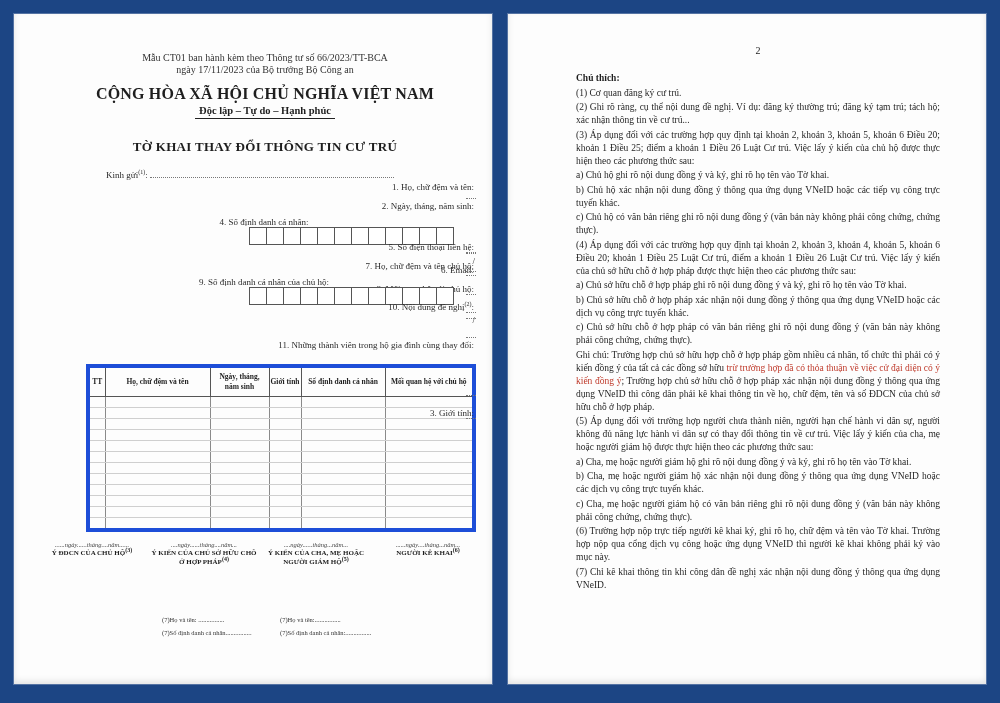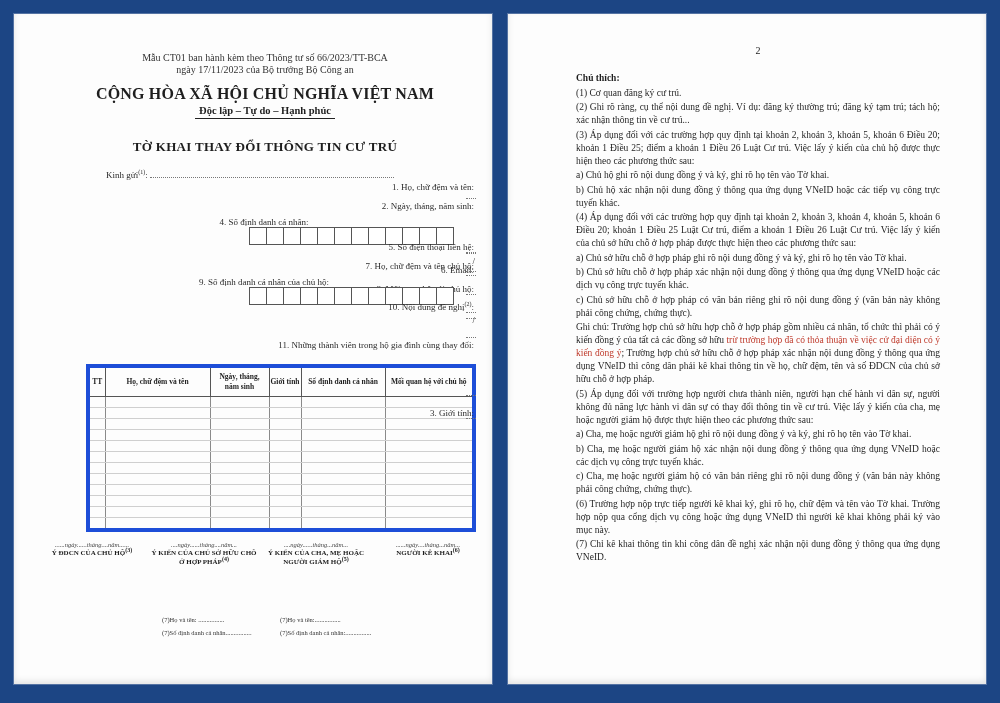--- a/index.html
+++ b/index.html
@@ -321,20 +321,21 @@
 
 <div class="page" id="page2">
   <div class="p2-inner">
     <div class="page-num">2</div>
     <p class="note notes-title">Chú thích:</p>
     <p class="note">(1) Cơ quan đăng ký cư trú.</p>
     <p class="note">(2) Ghi rõ ràng, cụ thể nội dung đề nghị. Ví dụ: đăng ký thường trú; đăng ký tạm trú; tách hộ; xác nhận thông tin về cư trú...</p>
     <p class="note">(3) Áp dụng đối với các trường hợp quy định tại khoản 2, khoản 3, khoản 5, khoản 6 Điều 20; khoản 1 Điều 25; điểm a khoản 1 Điều 26 Luật Cư trú. Việc lấy ý kiến của chủ hộ được thực hiện theo các phương thức sau:</p>
     <p class="note">a) Chủ hộ ghi rõ nội dung đồng ý và ký, ghi rõ họ tên vào Tờ khai.</p>
     <p class="note">b) Chủ hộ xác nhận nội dung đồng ý thông qua ứng dụng VNeID hoặc các tiếp vụ công trực tuyến khác.</p>
+    <p class="note">c) Chủ hộ có văn bản riêng ghi rõ nội dung đồng ý (văn bản này không phải công chứng, chứng thực).</p>
     <p class="note">(4) Áp dụng đối với các trường hợp quy định tại khoản 2, khoản 3, khoản 4, khoản 5, khoản 6 Điều 20; khoản 1 Điều 25 Luật Cư trú, điểm a khoản 1 Điều 26 Luật Cư trú. Việc lấy ý kiến của chủ sở hữu chỗ ở hợp pháp được thực hiện theo các phương thức sau:</p>
     <p class="note">a) Chủ sở hữu chỗ ở hợp pháp ghi rõ nội dung đồng ý và ký, ghi rõ họ tên vào Tờ khai.</p>
     <p class="note">b) Chủ sở hữu chỗ ở hợp pháp xác nhận nội dung đồng ý thông qua ứng dụng VNeID hoặc các dịch vụ công trực tuyến khác.</p>
     <p class="note">c) Chủ sở hữu chỗ ở hợp pháp có văn bản riêng ghi rõ nội dung đồng ý (văn bản này không phải công chứng, chứng thực).</p>
     <p class="note"><span>Ghi chú: Trường hợp chủ sở hữu hợp chỗ ở hợp pháp gồm nhiều cá nhân, tổ chức thì phải có ý kiến đồng ý của tất cả các đồng sở hữu </span><span class="red">trừ trường hợp đã có thỏa thuận về việc cử đại diện có ý kiến đồng ý</span><span>; Trường hợp chủ sở hữu chỗ ở hợp pháp xác nhận nội dung đồng ý thông qua ứng dụng VNeID thì công dân phải kê khai thông tin về họ, chữ đệm, tên và số ĐDCN của chủ sở hữu chỗ ở hợp pháp.</span></p>
     <p class="note">(5) Áp dụng đối với trường hợp người chưa thành niên, người hạn chế hành vi dân sự, người không đủ năng lực hành vi dân sự có thay đổi thông tin về cư trú. Việc lấy ý kiến của cha, mẹ hoặc người giám hộ được thực hiện theo các phương thức sau:</p>
     <p class="note">a) Cha, mẹ hoặc người giám hộ ghi rõ nội dung đồng ý và ký, ghi rõ họ tên vào Tờ khai.</p>
     <p class="note">b) Cha, mẹ hoặc người giám hộ xác nhận nội dung đồng ý thông qua ứng dụng VNeID hoặc các dịch vụ công trực tuyến khác.</p>
     <p class="note">c) Cha, mẹ hoặc người giám hộ có văn bản riêng ghi rõ nội dung đồng ý (văn bản này không phải công chứng, chứng thực).</p>
     <p class="note">(6) Trường hợp nộp trực tiếp người kê khai ký, ghi rõ họ, chữ đệm và tên vào Tờ khai. Trường hợp nộp qua cổng dịch vụ công hoặc ứng dụng VNeID thì người kê khai không phải ký vào mục này.</p>

